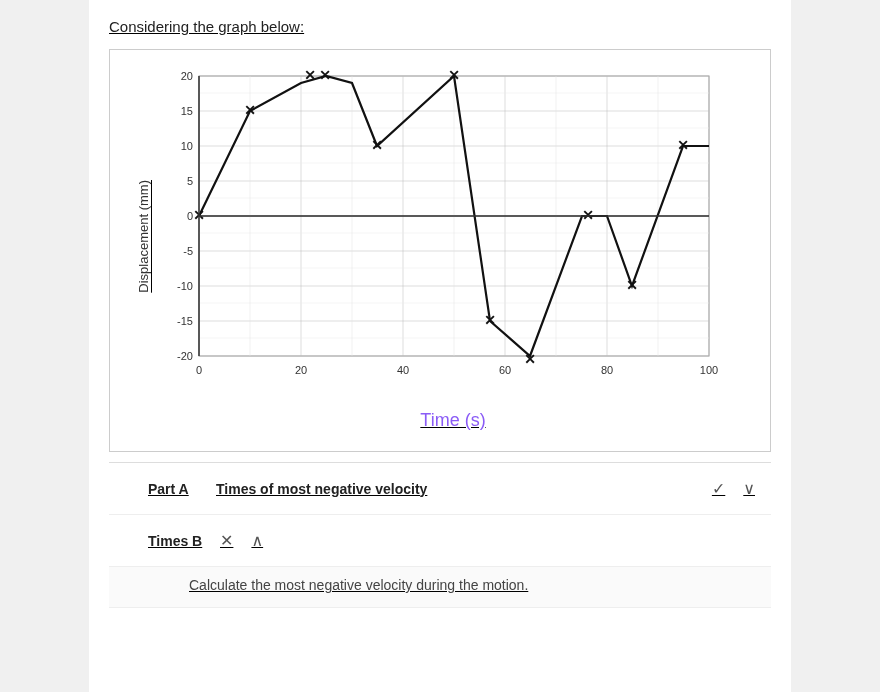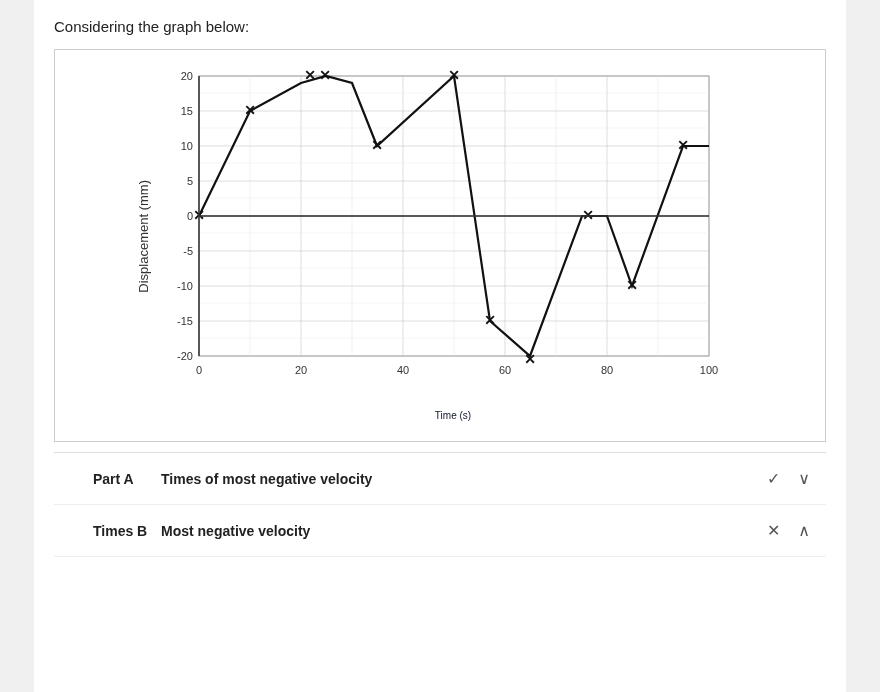--- a/index.html
+++ b/index.html
@@ -7,23 +7,24 @@
       font-family: Arial, sans-serif;
       background: #f0f0f0;
       width: 880px;
       min-height: 692px;
       display: flex;
       flex-direction: column;
       align-items: center;
     }
     .page-container {
       background: #fff;
-      width: 812px;
+      width: 702px;
       min-height: 692px;
       padding: 18px 20px 0 20px;
+      text-decoration: underline;
     }
     .intro-text {
       font-size: 15px;
       color: #222;
       margin-bottom: 14px;
     }
     .graph-container {
       background: #fff;
       border: 1px solid #ccc;
       padding: 16px 20px 20px 10px;
@@ -46,22 +47,22 @@
       transform: rotate(180deg);
       font-size: 13px;
       color: #333;
       margin-right: 4px;
       text-align: center;
     }
     .svg-area {
       display: block;
     }
     .x-label {
-      font-size: 10px;
-      color: #0f172a;
+      font-size: 18px;
+      color: #8b5cf6;
       text-align: center;
       margin-top: 4px;
       margin-left: 36px;
     }
     .parts-section {
       border-top: 1px solid #ddd;
       margin-top: 10px;
     }
     .part-row {
       display: flex;
@@ -208,21 +209,23 @@
       <div class="part-label">Part A</div>
       <div class="part-title">Times of most negative velocity</div>
       <div class="part-icons">
         <button class="icon-btn icon-check">✓</button>
         <button class="icon-btn">∨</button>
       </div>
     </div>
 
     <div class="part-row">
       <div class="part-label">Times B</div>
-      <div class="part-title">Most negative velocity</div>
       <div class="part-icons">
         <button class="icon-btn icon-x">✕</button>
         <button class="icon-btn">∧</button>
       </div>
     </div>
 
+    <div class="part-b-sub">
+      <span>Calculate the most negative velocity during the motion.</span>
+    </div>
   </div>
 </div>
 
 </body></html>

